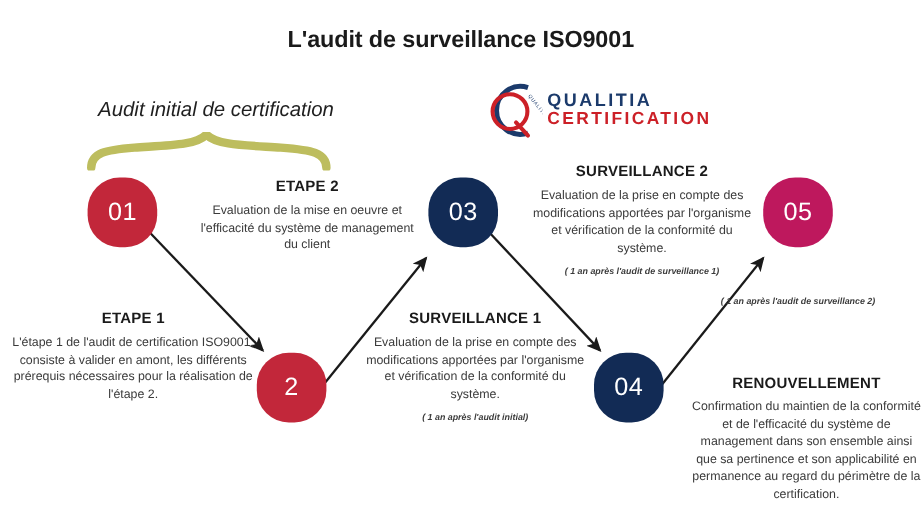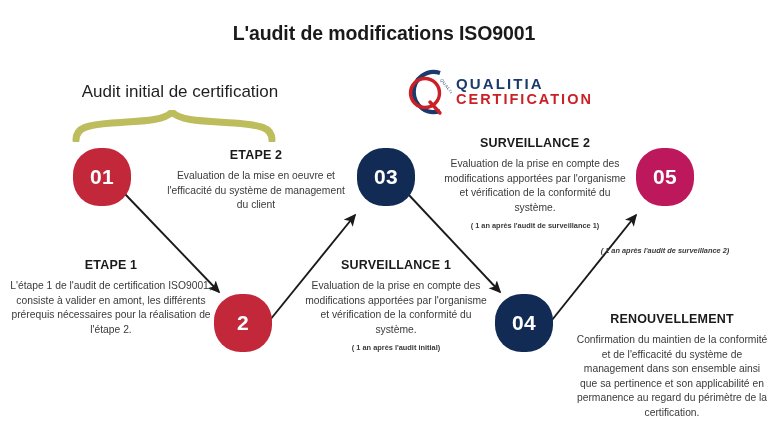--- a/index.html
+++ b/index.html
@@ -27,20 +27,21 @@
     letter-spacing: -0.1px;
   }
 
   
   .brace-caption {
     position: absolute;
     left: 55px; top: 82px;
     width: 250px;
     text-align: center;
     font-size: 17px;
+    font-style: italic;
     color: #1f1f1f;
   }
   .brace-svg {
     position: absolute;
     left: 72px; top: 110px;
   }
 
   
   .logo {
     position: absolute;
@@ -62,21 +63,21 @@
   
   .node {
     position: absolute;
     width: 58px; height: 58px;
     border-radius: 46% 46% 46% 46% / 46% 46% 46% 46%;
     display: flex;
     align-items: center;
     justify-content: center;
     color: #ffffff;
     font-size: 21px;
-    font-weight: bold;
+    font-weight: normal;
     letter-spacing: 0.4px;
   }
   .node.red   { background: #c2273a; }
   .node.navy  { background: #122b55; }
   .node.olive { background: #be185d; }
 
   
   .blk { position: absolute; text-align: center; color: #2b2b2b; }
   .blk .hd {
     font-size: 12.5px;
@@ -85,20 +86,21 @@
     letter-spacing: 0.2px;
     margin-bottom: 7px;
   }
   .blk .bd {
     font-size: 10.3px;
     line-height: 1.42;
     color: #3a3a3a;
   }
   .blk .note {
     font-size: 7.4px;
+    font-style: italic;
     font-weight: bold;
     line-height: 1.33;
     color: #3a3a3a;
     margin-top: 6px;
   }
   .note-standalone {
     position: absolute;
     text-align: center;
     font-size: 7.4px;
     font-style: italic;
@@ -112,21 +114,21 @@
     position: absolute; left: 0; top: 0;
     width: 768px; height: 432px;
     pointer-events: none;
   }
 </style>
 </head>
 <body>
 
 <div id="canvas">
 
-  <div class="title">L'audit de modifications ISO9001</div>
+  <div class="title">L'audit de surveillance ISO9001</div>
 
   <div class="brace-caption">Audit initial de certification</div>
   <svg class="brace-svg" width="206" height="32" viewBox="0 0 206 32">
     <path d="M4 30 C 4 17, 16 15, 40 13 C 70 11, 92 11, 100 2 C 108 11, 132 11, 162 13 C 188 15, 200 17, 200 30" fill="none" stroke="#bdbd5e" stroke-width="7" stroke-linecap="round" stroke-linejoin="round"></path>
   </svg>
 
   <div class="logo">
     <div class="logo-mark">
       <svg width="52" height="52" viewBox="0 0 52 52">
 

